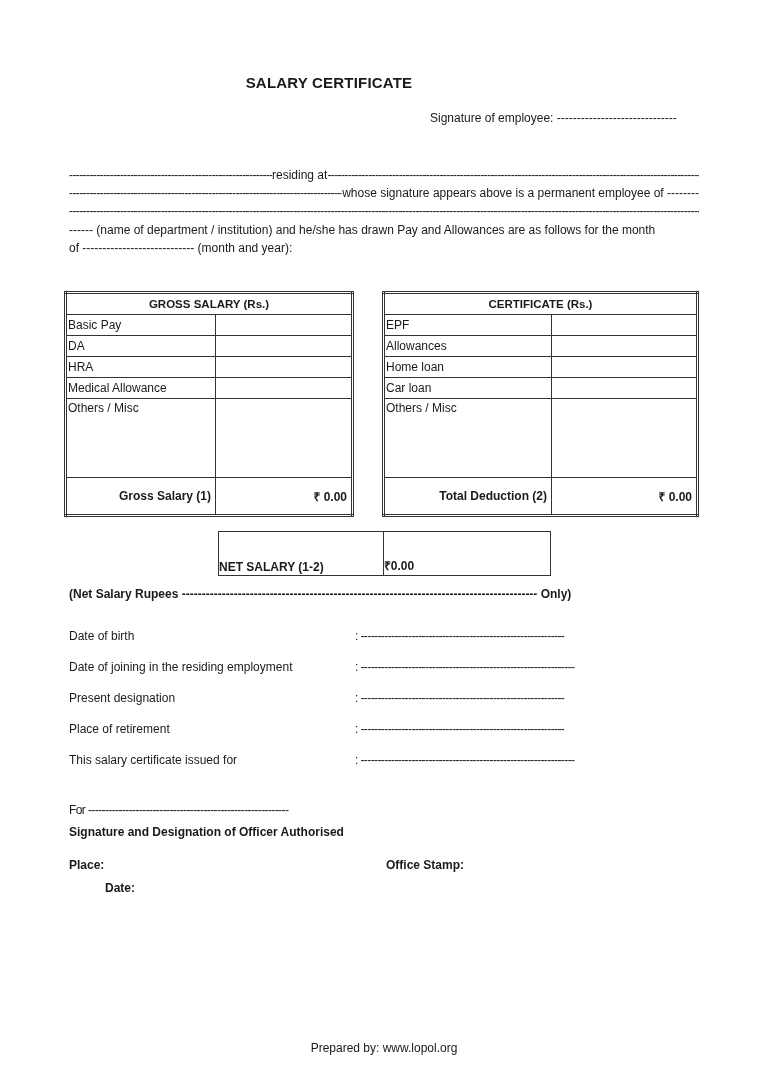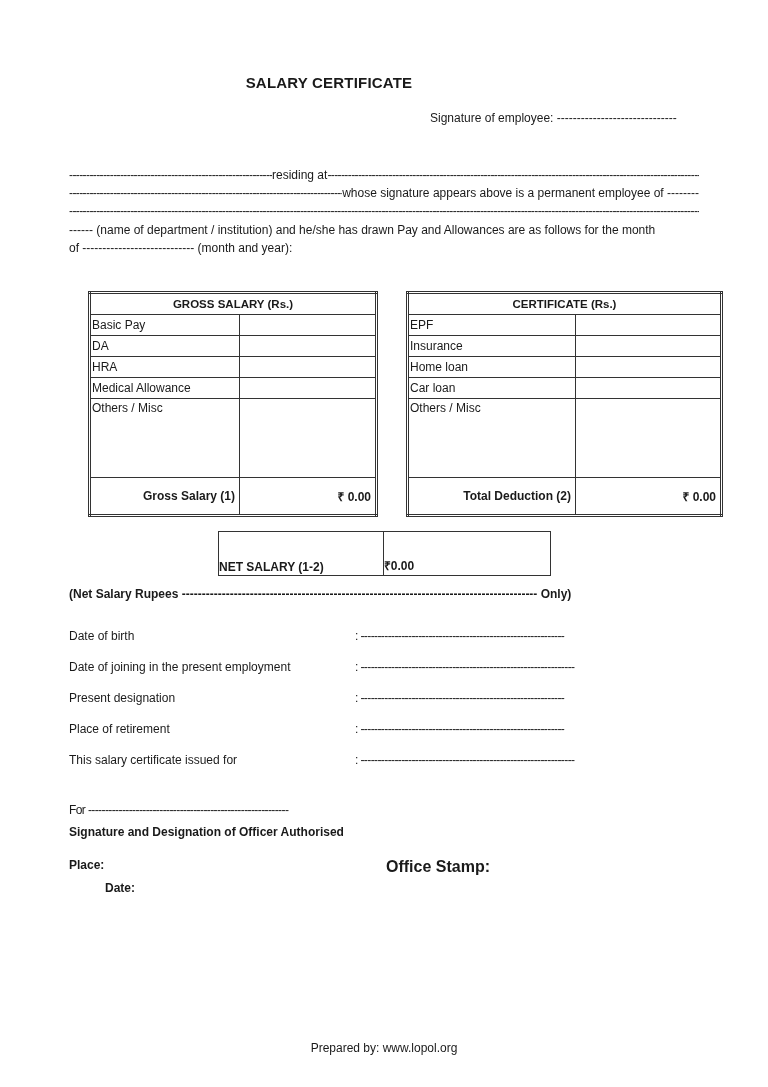--- a/index.html
+++ b/index.html
@@ -9,38 +9,38 @@
   }
   .abs { position: absolute; }
   .title { top: 74px; left: 0; width: 658px; text-align: center; font-weight: bold; font-size: 15px; letter-spacing: 0.2px; }
   .sig-emp { top: 111px; left: 430px; font-size: 12px; white-space: nowrap; }
   .para { left: 69px; width: 630px; font-size: 12px; line-height: 18.2px; top: 166px; }
   .para .line { white-space: nowrap; overflow: hidden; height: 18.2px; display:flex; }
   .para .line .fill { flex: 1; overflow: hidden; white-space: nowrap; }
   .para .line .fill::before { content: "----------------------------------------------------------------------------------------------------------------------------------------------------------------------------------------------------------------------------------------------------------"; letter-spacing: -0.6px; }
   .dash { letter-spacing: -0.6px; }
 
-  table.sal { position: absolute; border-collapse: collapse; border: 3px double #333; font-size: 12px; margin-left: 24px; }
+  table.sal { position: absolute; border-collapse: collapse; border: 3px double #333; font-size: 12px; }
   table.sal td, table.sal th { border: 1px solid #333; padding: 0 1px; height: 20px; }
   table.sal th { font-weight: bold; text-align: center; font-size: 11.5px; }
   table.sal tr.misc td { height: 76px; vertical-align: top; padding-top: 2px; }
   table.sal tr.total td { height: 36px; font-weight: bold; text-align: right; vertical-align: middle; padding-right: 4px; }
   table.sal td.label { text-align: left; }
 
   table.net { position: absolute; border-collapse: collapse; border: 1px solid #333; font-size: 12px; left: 218px; top: 531px; }
   table.net td { border: 1px solid #333; height: 42px; vertical-align: bottom; text-align: left; font-weight: bold; padding: 0 2px 1px 0; }
 
   .networds { top: 587px; left: 69px; font-size: 12px; font-weight: bold; white-space: nowrap; text-align: right; }
   .info-row { left: 69px; font-size: 12px; white-space: nowrap; }
   .info-row .lbl { position: absolute; left: 0; }
   .info-row .val { position: absolute; left: 286px; }
   .for { top: 803px; left: 69px; font-size: 12px; white-space: nowrap; }
   .sig-off { top: 825px; left: 69px; font-size: 12px; font-weight: bold; }
   .place { top: 858px; left: 69px; font-size: 12px; font-weight: bold; }
-  .stamp { top: 858px; left: 386px; font-size: 16px; font-weight: bold; }
+  .stamp { top: 858px; left: 386px; font-size: 12px; font-weight: bold; }
   .date { top: 881px; left: 69px; font-size: 12px; font-weight: bold; margin-left: 36px; }
   .footer { top: 1041px; left: 0; width: 768px; text-align: center; font-size: 12px; }
 </style>
 </head>
 <body>
 
 <div class="abs title">SALARY CERTIFICATE</div>
 <div class="abs sig-emp">Signature of employee: ------------------------------</div>
 
 <div class="abs para">
@@ -107,21 +107,21 @@
     </colgroup>
   <tbody>
       <tr>
         <th colspan="2">CERTIFICATE (Rs.)</th>
       </tr>
   <tr>
     <td class="label">EPF</td>
     <td></td>
   </tr>
   <tr>
-    <td class="label">Insurance</td>
+    <td class="label">Allowances</td>
     <td></td>
   </tr>
   <tr>
     <td class="label">Home loan</td>
     <td></td>
   </tr>
   <tr>
     <td class="label">Car loan</td>
     <td></td>
   </tr>
@@ -145,21 +145,21 @@
 </tbody>
   </table>
 
 <div class="abs networds">(Net Salary Rupees ----------------------------------------------------------------------------------------- Only)</div>
 
 <div class="abs info-row" style="top:629px;">
   <span class="lbl">Date of birth</span>
   <span class="val dash">: ------------------------------------------------------------</span>
 </div>
 <div class="abs info-row" style="top:660px;">
-  <span class="lbl">Date of joining in the present employment</span>
+  <span class="lbl">Date of joining in the residing employment</span>
   <span class="val dash">: ---------------------------------------------------------------</span>
 </div>
 <div class="abs info-row" style="top:691px;">
   <span class="lbl">Present designation</span>
   <span class="val dash">: ------------------------------------------------------------</span>
 </div>
 <div class="abs info-row" style="top:722px;">
   <span class="lbl">Place of retirement</span>
   <span class="val dash">: ------------------------------------------------------------</span>
 </div>

